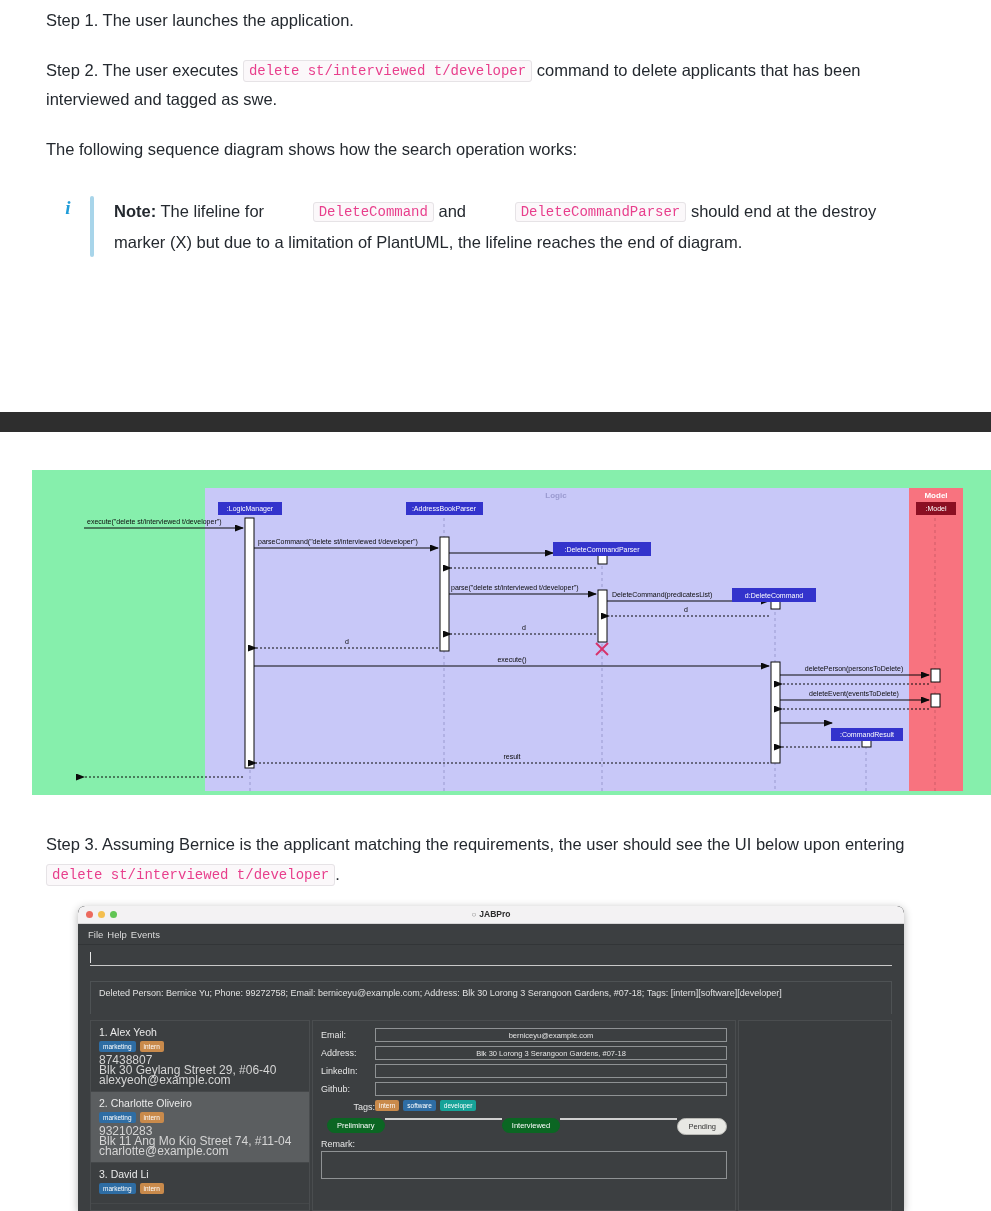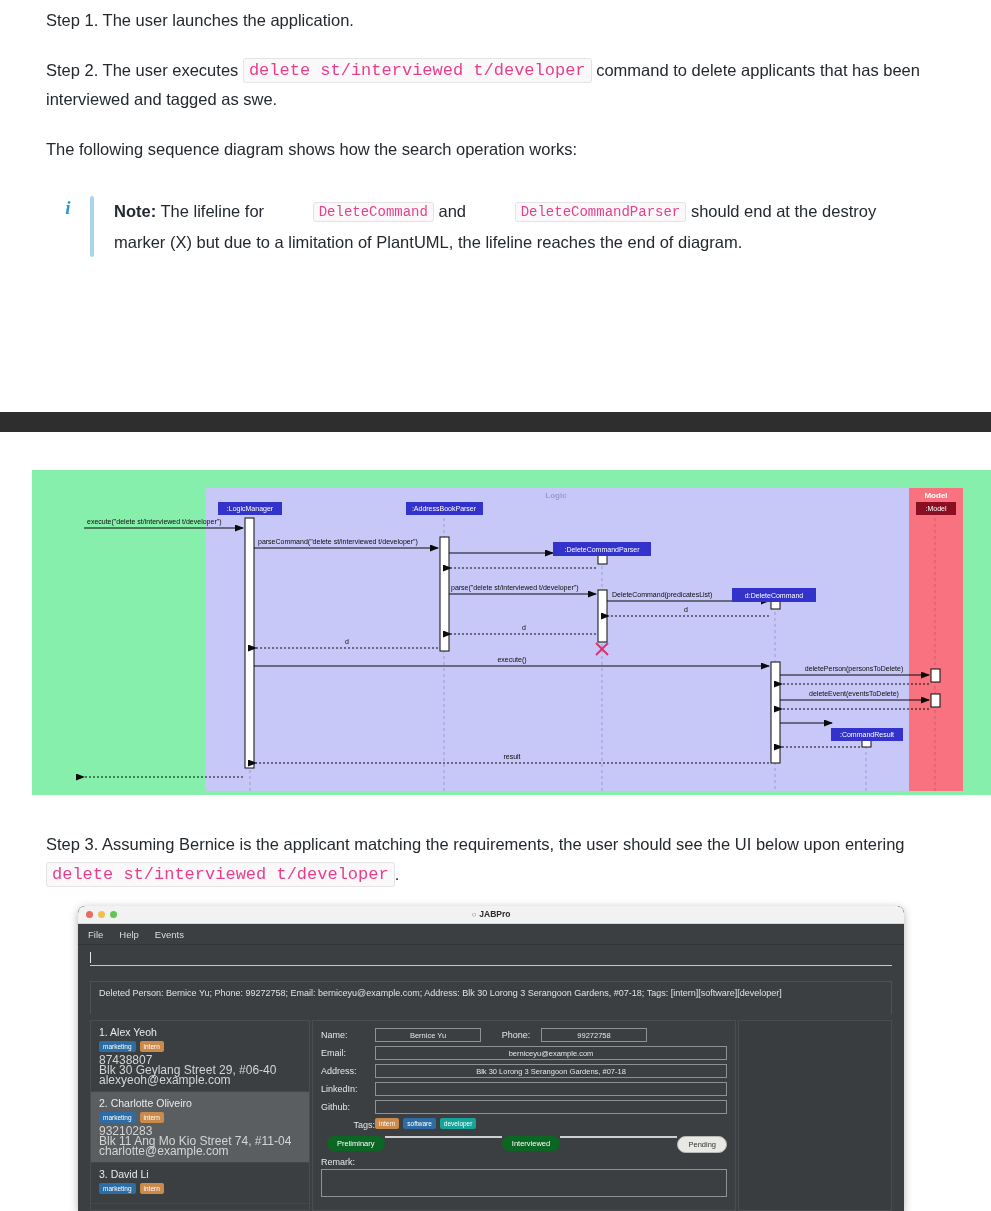--- a/index.html
+++ b/index.html
@@ -7,21 +7,21 @@
        font-family:"Liberation Sans",sans-serif;color:#1f2328;}
 
   
   .doc{position:absolute;left:46px;top:0;width:900px;}
   .para{font-size:16.5px;line-height:28px;color:#24292f;margin:0;}
   .p1{position:absolute;left:0;top:6px;}
   .p2{position:absolute;left:0;top:56px;width:880px;}
   .p3{position:absolute;left:0;top:135px;}
   code.cmd{
      font-family:"Liberation Mono","DejaVu Sans Mono",monospace;
-     font-size:17px;color:#e83e8c;background:#fbf8fa;
+     font-size:14px;color:#e83e8c;background:#fbf8fa;
      border:1px solid #e6e3e6;border-radius:3px;
      padding:2px 5px;white-space:nowrap;vertical-align:1px;
   }
   code.cmd.sm{font-size:14px;padding:1px 5px;margin-left:44px;}
 
   
   .note{position:absolute;left:46px;top:196px;width:880px;display:flex;}
   .note-ico{width:44px;flex:0 0 44px;color:#1f9cd8;font-size:19px;
             font-style:italic;font-weight:bold;text-align:center;line-height:24px;
             font-family:"Liberation Serif",serif;}
@@ -46,21 +46,21 @@
   .titlebar{height:17px;background:#f3f2f3;border-bottom:1px solid #d7d6d7;
             position:relative;border-radius:7px 7px 0 0;}
   .dots{position:absolute;left:8px;top:5px;display:flex;gap:5px;}
   .dot{width:7px;height:7px;border-radius:50%;}
   .dot.r{background:#ec6a5e;} .dot.y{background:#f4bf4f;} .dot.g{background:#61c554;}
   .apptitle{position:absolute;left:0;right:0;top:3px;text-align:center;
             font-size:8.5px;font-weight:bold;color:#2b2b2b;}
   .apptitle .tico{display:inline-block;margin-right:3px;color:#7a7a7a;font-size:8px;}
 
   .menubar{height:20px;background:#3c3f41;display:flex;align-items:center;
-           padding-left:10px;gap:16px;border-bottom:1px solid #323537;}
+           padding-left:10px;gap:4px;border-bottom:1px solid #323537;}
   .menubar span{font-size:9.5px;color:#dcdcdc;}
 
   .cmdbox{height:24px;background:#3c3f41;padding:5px 12px 0 12px;}
   .cmdline{height:15px;border-bottom:1.5px solid #c9c9c9;
            font-family:"Liberation Mono",monospace;font-size:10px;color:#e6e6e6;
            display:flex;align-items:center;}
   .caret{display:inline-block;width:1px;height:11px;background:#e6e6e6;}
 
   .resultbox{margin:7px 12px 0 12px;height:37px;background:#3c3f41;
              border:1px solid #4e5254;display:flex;align-items:flex-start;}
@@ -324,27 +324,20 @@
         </div>
         <div class="ptags">
           <span class="tag marketing">marketing</span>
           <span class="tag intern">intern</span>
         </div>
       </div>
     </div>
 
     <div class="detailpanel">
 
-      <div class="frow">
-        <div class="flabel">Name:</div>
-        <div class="fval short">Bernice Yu</div>
-        <div class="gap"></div>
-        <div class="flabel ph">Phone:</div>
-        <div class="fval short">99272758</div>
-      </div>
 
       <div class="frow">
         <div class="flabel">Email:</div>
         <div class="fval">berniceyu@example.com</div>
       </div>
 
       <div class="frow">
         <div class="flabel">Address:</div>
         <div class="fval">Blk 30 Lorong 3 Serangoon Gardens, #07-18</div>
       </div>

